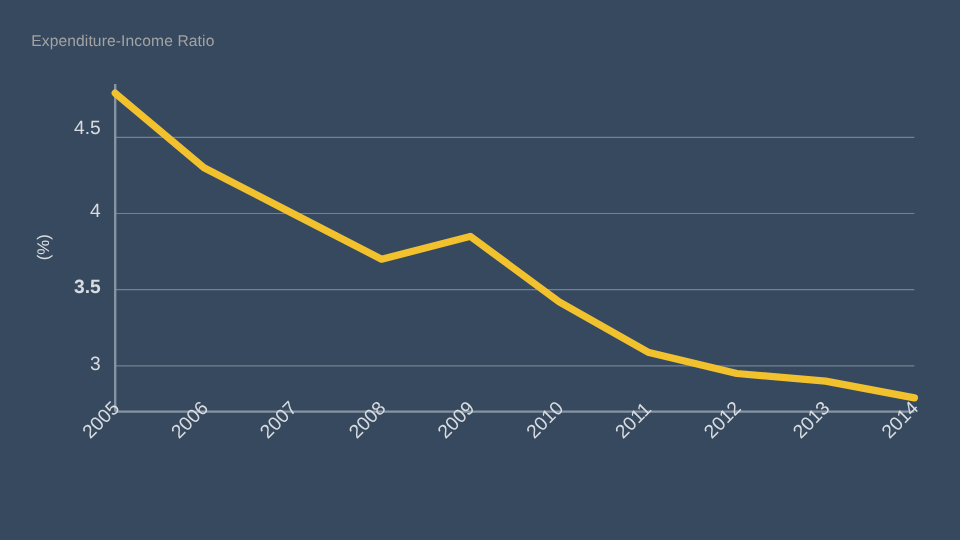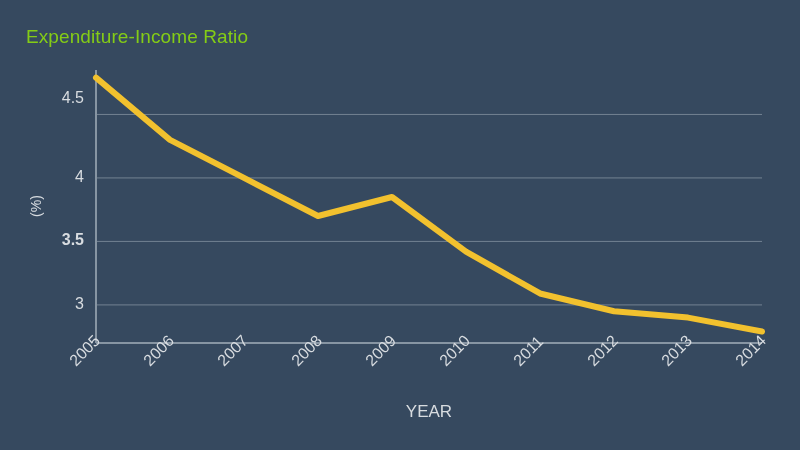--- a/index.html
+++ b/index.html
@@ -15,22 +15,22 @@
   #chart-root {
     position: relative;
     width: 800px;
     height: 450px;
     background: #36495f;
   }
   #chart-title {
     position: absolute;
     left: 26px;
     top: 26px;
-    font-size: 19px;
-    color: #84cc16;
+    font-size: 13px;
+    color: #a3a3a3;
     letter-spacing: 0.1px;
     white-space: nowrap;
   }
   #plot-svg {
     position: absolute;
     left: 0;
     top: 0;
     width: 800px;
     height: 450px;
   }
@@ -79,35 +79,34 @@
         <line x1="96" x2="762" y1="177.93023255813952" y2="177.93023255813952" stroke="#8795a3" stroke-width="1" opacity="0.75"></line>
         <line x1="96" x2="762" y1="241.4186046511628" y2="241.4186046511628" stroke="#8795a3" stroke-width="1" opacity="0.75"></line>
         <line x1="96" x2="762" y1="304.90697674418607" y2="304.90697674418607" stroke="#8795a3" stroke-width="1" opacity="0.75"></line>
       </g>
     <line id="axis-y" x1="96" y1="70" x2="96" y2="343" stroke="#8795a3" stroke-width="2"></line>
     <line id="axis-x" x1="96" y1="343" x2="762" y2="343" stroke="#8795a3" stroke-width="2"></line>
     <polyline id="data-line" fill="none" stroke="#f2c12e" stroke-width="6" stroke-linejoin="round" stroke-linecap="round" points="96,77.61860465116274 170,139.8372093023256 244,177.93023255813952 318,216.02325581395345 392,196.9767441860465 466,251.57674418604654 540,293.4790697674419 614,311.25581395348837 688,317.60465116279073 762,331.57209302325583"></polyline>
   </svg>
 
   <div id="y-tick-labels">
-      <div class="ytick-label" style="left: 14px; top: 89px;">4.5</div>
+      <div class="ytick-label" style="left: 14px; top: 99px;">4.5</div>
       <div class="ytick-label" style="left: 14px; top: 167.93px;">4</div>
       <div class="ytick-label" style="left: 14px; top: 231.419px; font-weight: bold;">3.5</div>
       <div class="ytick-label" style="left: 14px; top: 294.907px;">3</div>
     </div>
   <div id="x-tick-labels">
       <div class="xtick-label" style="left: 66px; top: 357px;">2005</div>
       <div class="xtick-label" style="left: 140px; top: 357px;">2006</div>
       <div class="xtick-label" style="left: 214px; top: 357px;">2007</div>
       <div class="xtick-label" style="left: 288px; top: 357px;">2008</div>
       <div class="xtick-label" style="left: 362px; top: 357px;">2009</div>
       <div class="xtick-label" style="left: 436px; top: 357px;">2010</div>
       <div class="xtick-label" style="left: 510px; top: 357px;">2011</div>
       <div class="xtick-label" style="left: 584px; top: 357px;">2012</div>
       <div class="xtick-label" style="left: 658px; top: 357px;">2013</div>
       <div class="xtick-label" style="left: 732px; top: 357px;">2014</div>
     </div>
 
   <div id="y-axis-title" style="left: 6px; top: 198px; width: 60px; text-align: center;">(%)</div>
 
-  <div id="x-axis-title" style="left: 329px; top: 402px; width: 200px;">YEAR</div>
 
 </div>
 
 </body></html>

